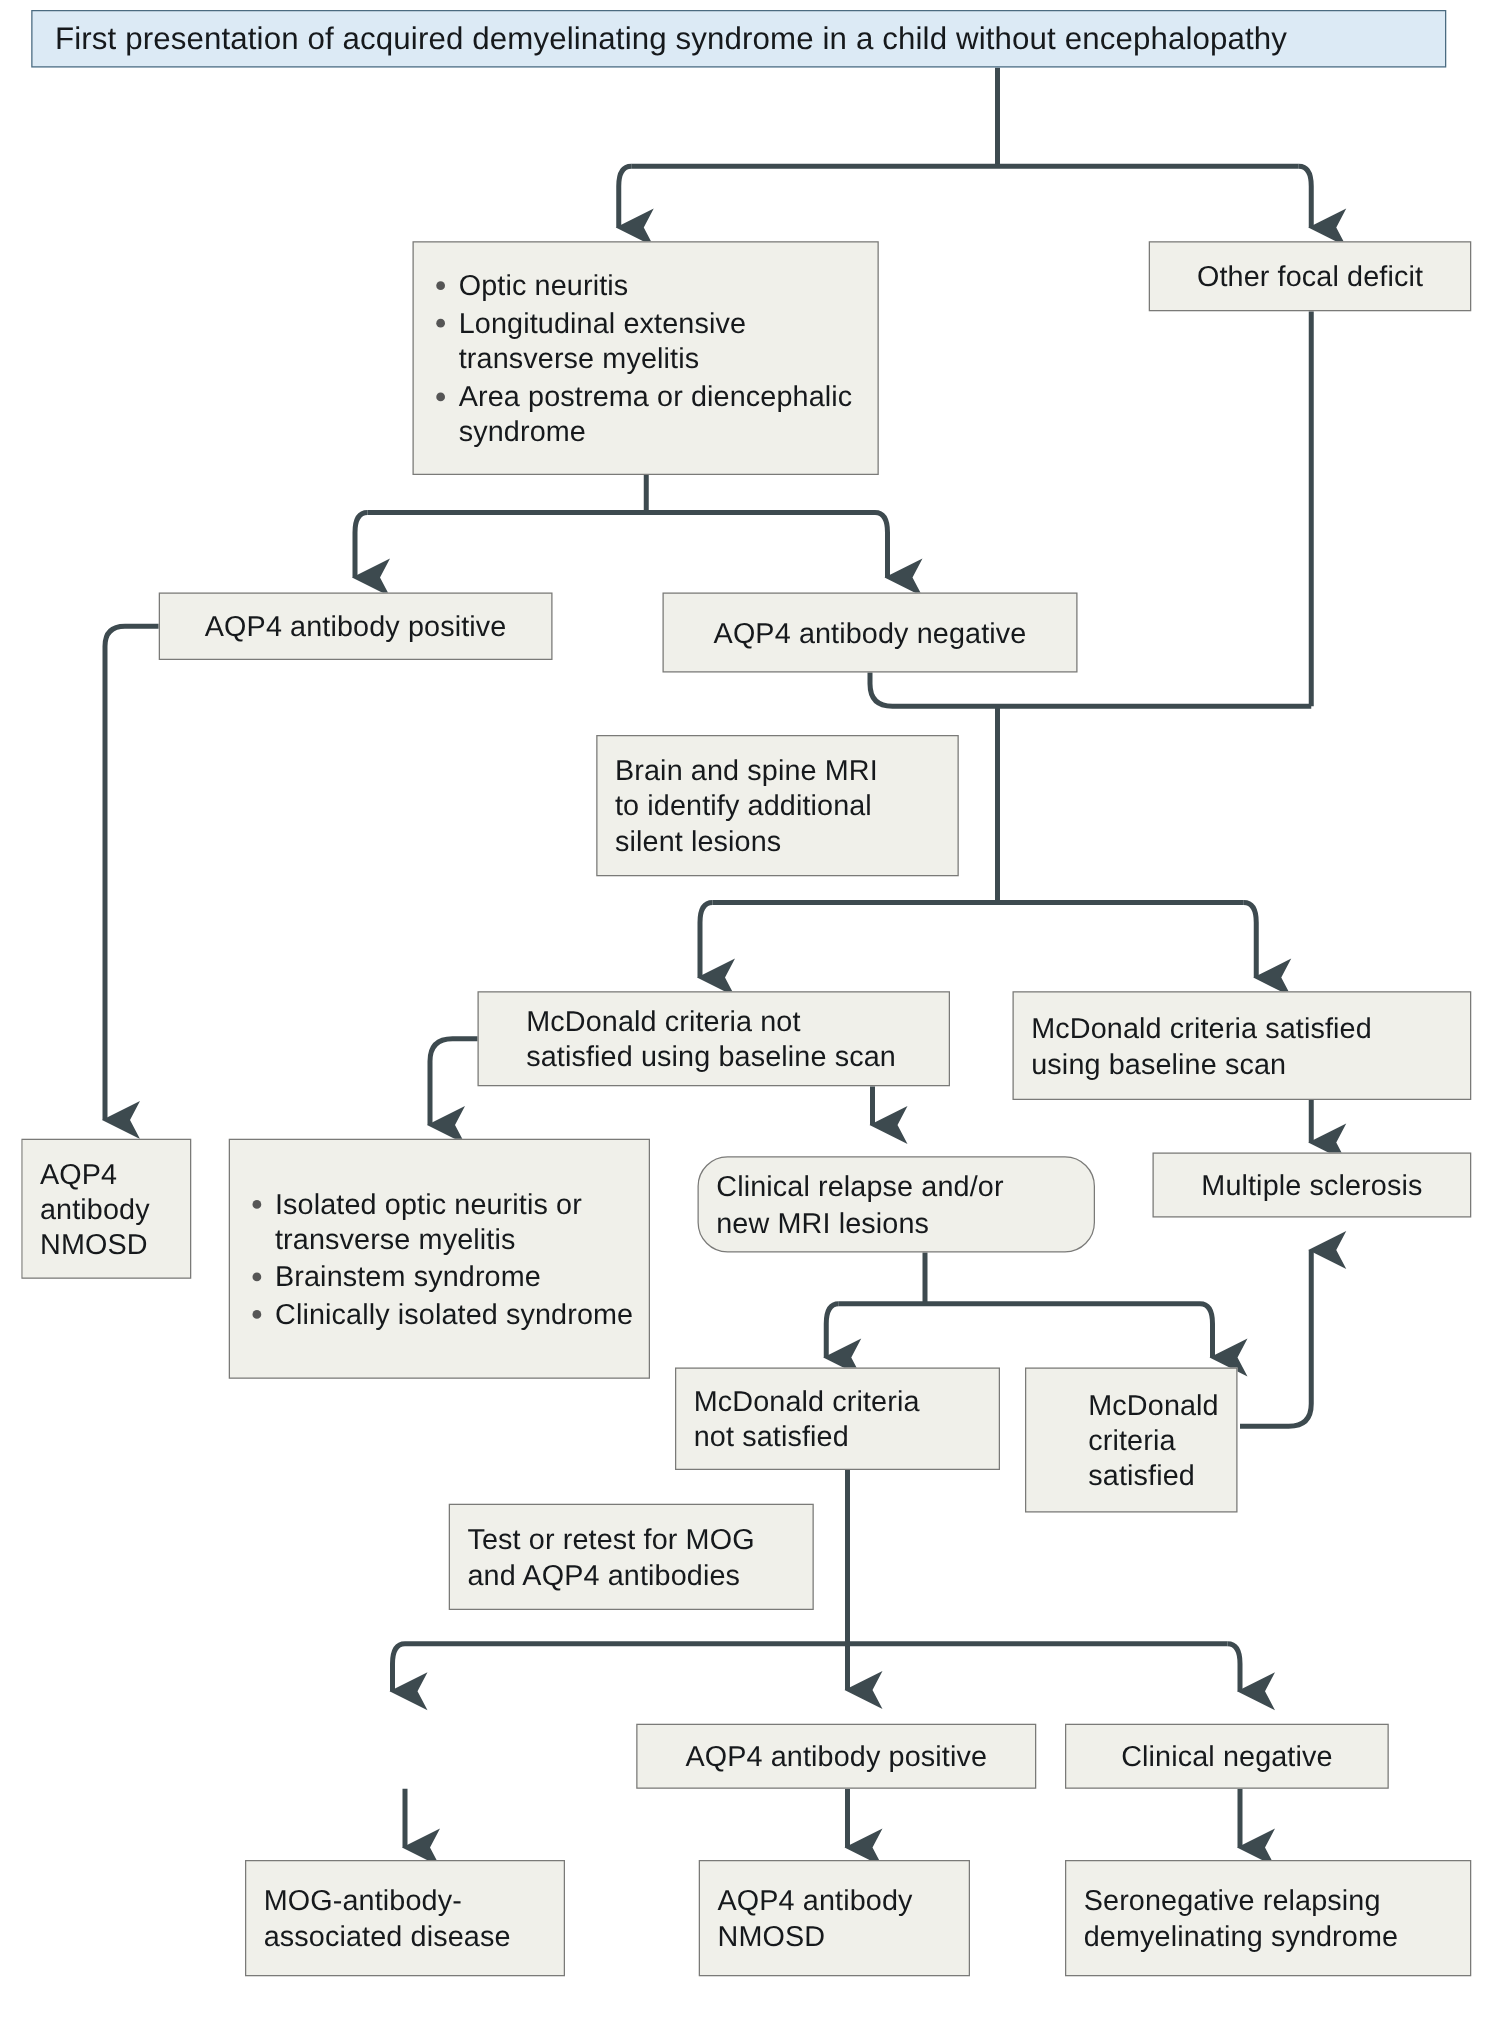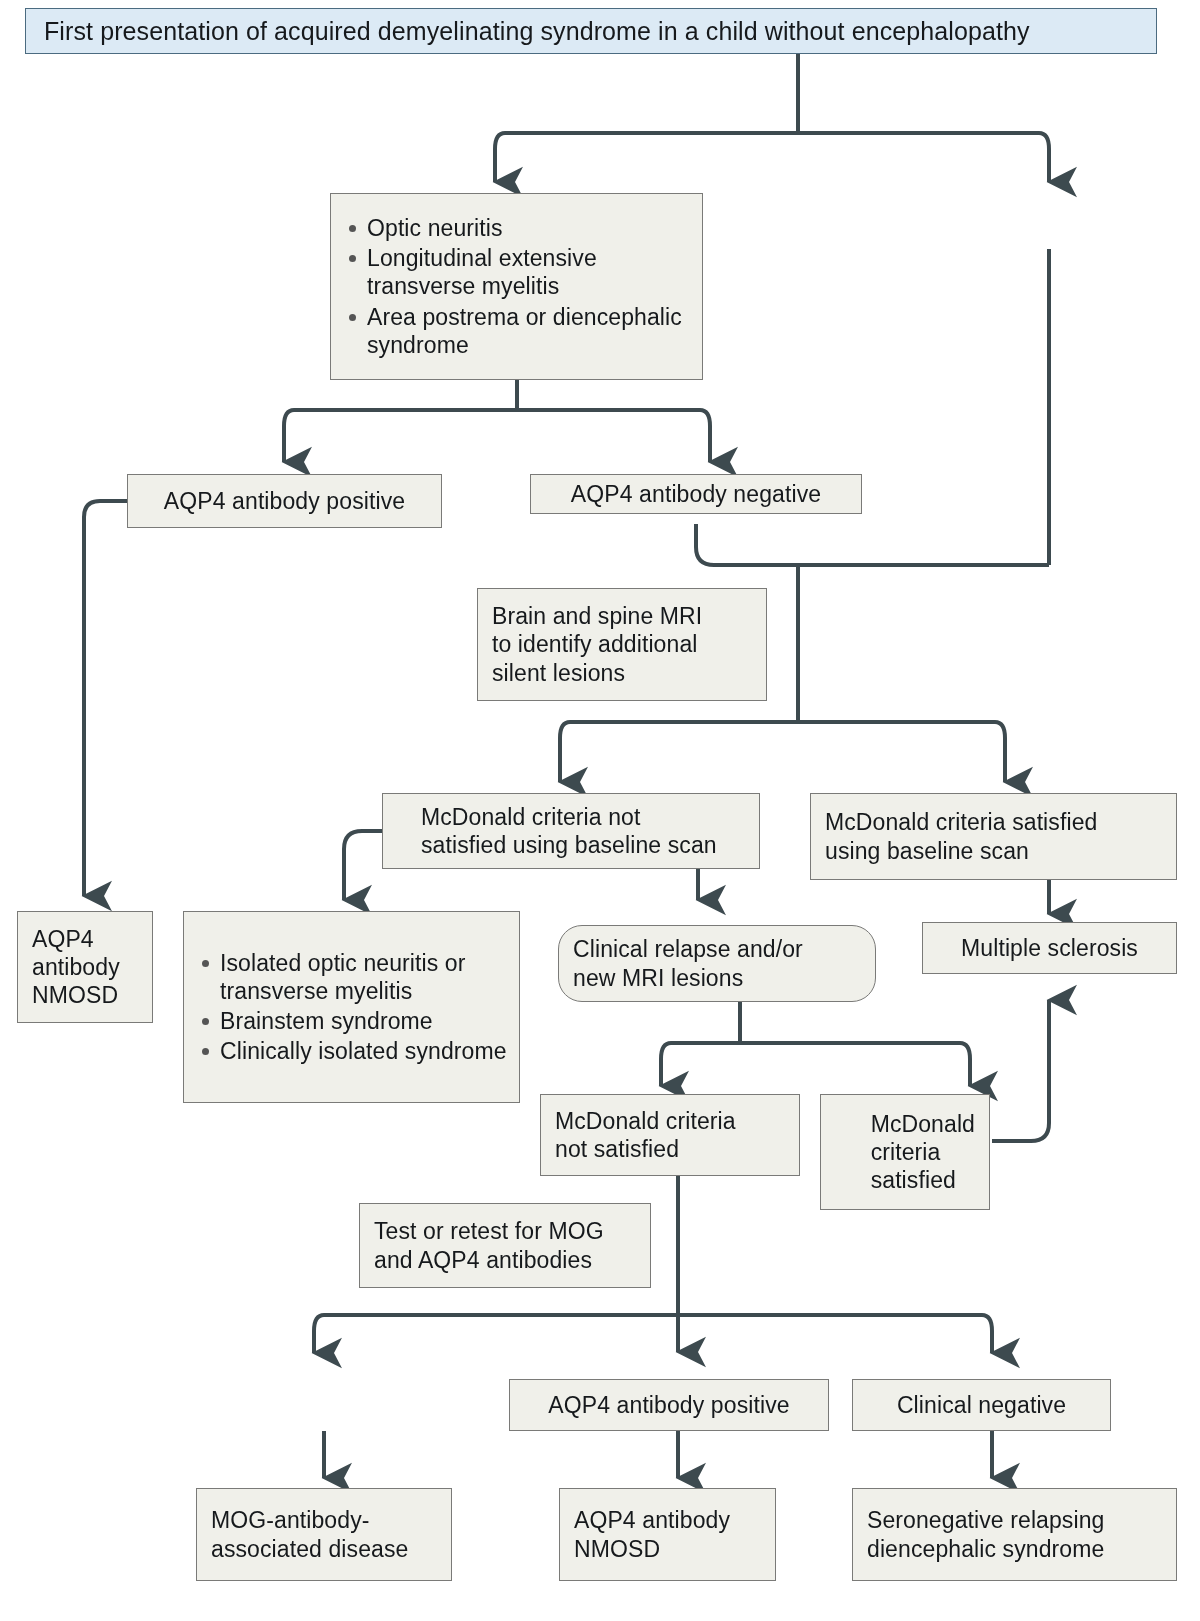--- a/index.html
+++ b/index.html
@@ -140,26 +140,29 @@
   </div>
 
   <div class="node" style="left:313px; top:193px; width:373px; height:187px;">
     <ul class="bullets">
       <li>Optic neuritis</li>
       <li>Longitudinal extensive transverse myelitis</li>
       <li>Area postrema or diencephalic syndrome</li>
     </ul>
   </div>
 
+  <div class="node centered" style="left:902px; top:193px; width:258px; height:56px;">
+    <div class="txt">Other focal deficit</div>
+  </div>
 
   <div class="node centered" style="left:110px; top:474px; width:315px; height:54px;">
     <div class="txt">AQP4 antibody positive</div>
   </div>
 
-  <div class="node centered" style="left:513px; top:474px; width:332px; height:40px;">
+  <div class="node centered" style="left:513px; top:474px; width:332px; height:64px;">
     <div class="txt">AQP4 antibody negative</div>
   </div>
 
   <div class="node" style="left:460px; top:588px; width:290px; height:113px;">
     <div class="txt">Brain and spine MRI
 to identify additional
 silent lesions</div>
   </div>
 
   <div class="node" style="left:365px; top:793px; width:378px; height:76px;padding-left:24px;">
@@ -225,16 +228,16 @@
 associated disease</div>
   </div>
 
   <div class="node" style="left:542px; top:1488px; width:217px; height:93px;">
     <div class="txt">AQP4 antibody
 NMOSD</div>
   </div>
 
   <div class="node" style="left:835px; top:1488px; width:325px; height:93px;">
     <div class="txt">Seronegative relapsing
-diencephalic syndrome</div>
+demyelinating syndrome</div>
   </div>
 
 </div>
 
 </body></html>

